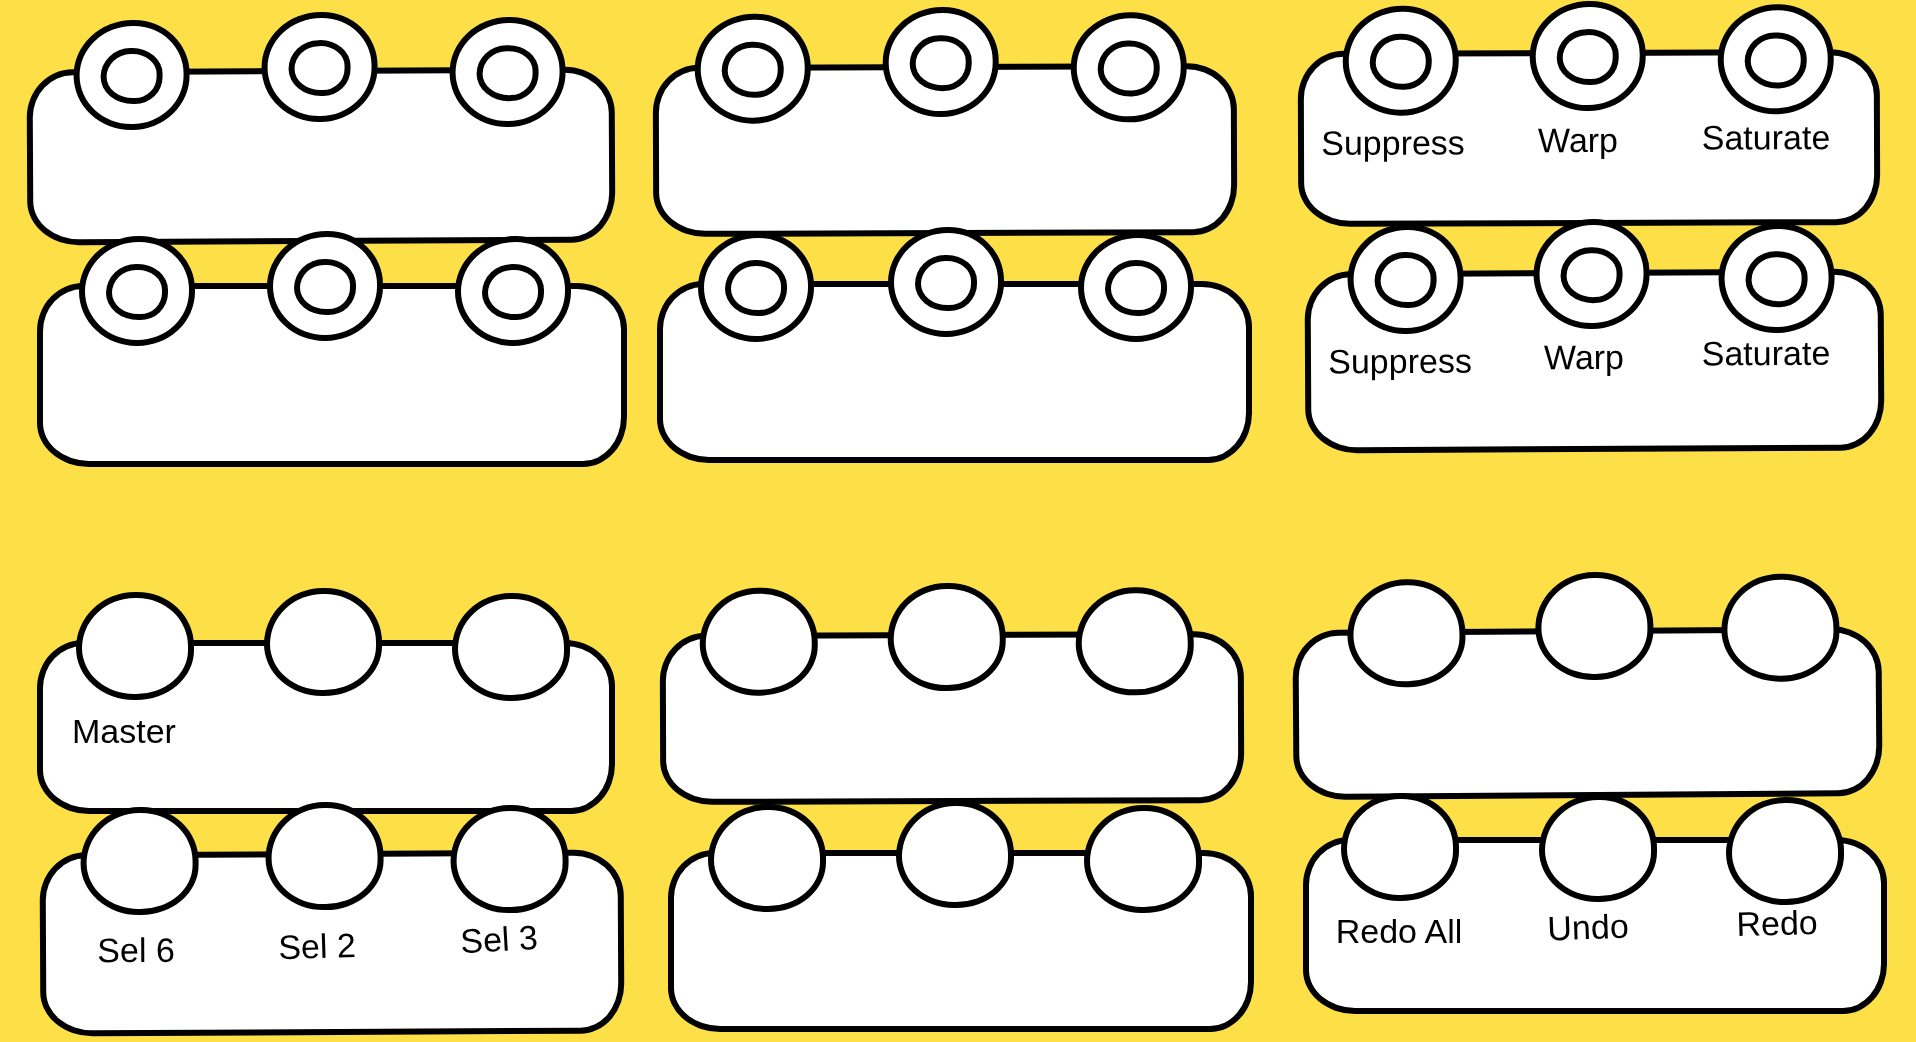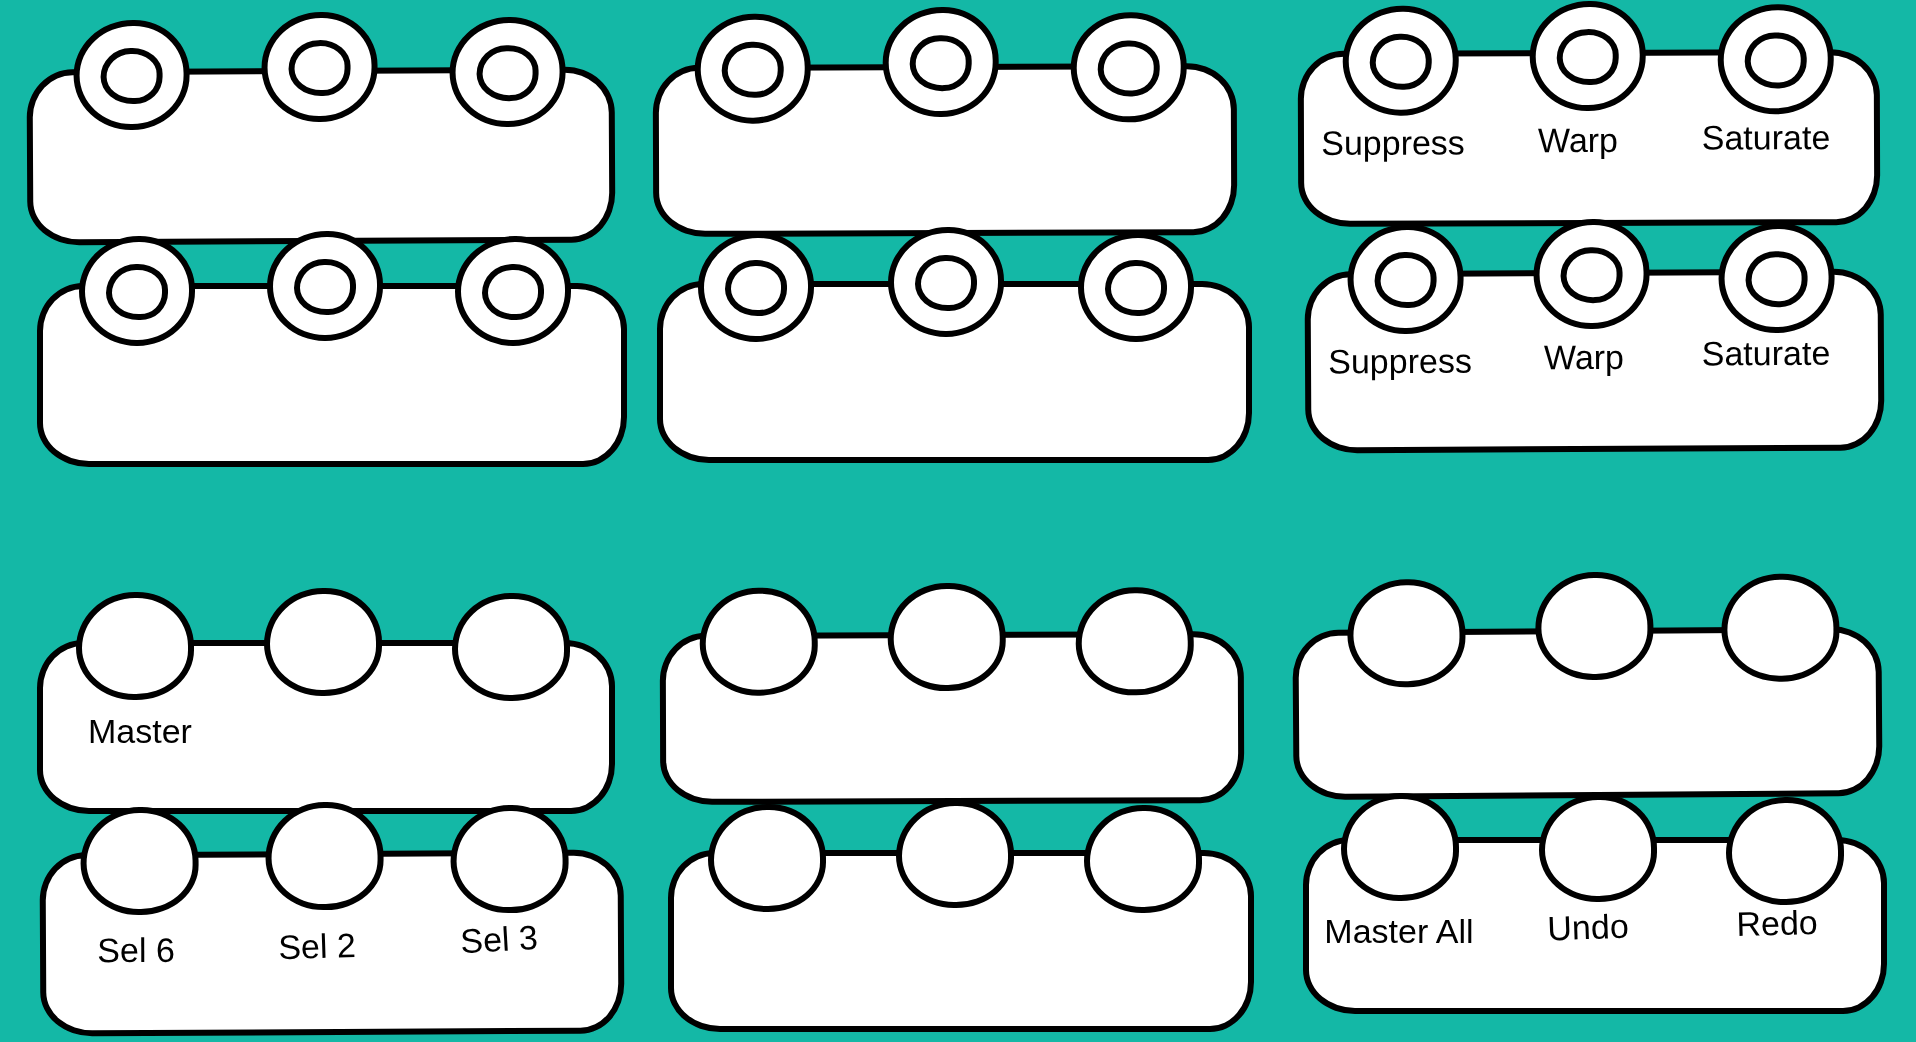--- a/index.html
+++ b/index.html
@@ -5,21 +5,21 @@
   html, body { margin: 0; padding: 0; }
   body {
     width: 1916px; height: 1042px;
     background: #ffffff;
     font-family: "Liberation Sans", sans-serif;
     overflow: hidden;
   }
   .stage {
     position: relative;
     width: 1916px; height: 1042px;
-    background: #14b8a6;
+    background: #fde047;
     text-decoration: underline;
   }
   
   .panel {
     position: absolute;
     background: #ffffff;
     border: 6px solid #000000;
     border-radius: 46px 50px 44px 52px / 48px 46px 50px 44px;
   }
   
@@ -143,21 +143,21 @@
     </div>
     <div class="lbl" style="left:89px; top:84px;">Suppress</div>
     <div class="lbl" style="left:273px; top:81px;">Warp</div>
     <div class="lbl" style="left:455px; top:78px;">Saturate</div>
   </div>
 
   <div class="panel" style="left:37px; top:640px; width:566px; height:162px;">
     <div class="btn" style="left:33px; top:-54px;"></div>
     <div class="btn" style="left:221px; top:-58px;"></div>
     <div class="btn" style="left:409px; top:-53px;"></div>
-    <div class="lbl-left" style="left:29px; top:85px;margin-left:16px;">Master</div>
+    <div class="lbl-left" style="left:29px; top:85px;">Master</div>
   </div>
 
   <div class="panel" style="left:40px; top:851px; width:572px; height:172px; transform:rotate(-0.3deg);">
     <div class="btn" style="left:35px; top:-51px;"></div>
     <div class="btn" style="left:220px; top:-55px;"></div>
     <div class="btn" style="left:405px; top:-51px;"></div>
     <div class="lbl" style="left:90px; top:92px;">Sel 6</div>
     <div class="lbl" style="left:271px; top:89px; transform:translate(-50%,-50%) rotate(-1.5deg);">Sel 2</div>
     <div class="lbl" style="left:453px; top:83px; transform:translate(-50%,-50%) rotate(-3deg);">Sel 3</div>
   </div>
@@ -177,18 +177,18 @@
   <div class="panel" style="left:1293px; top:628px; width:577px; height:158px; transform:rotate(-0.4deg);">
     <div class="btn" style="left:49px; top:-56px;"></div>
     <div class="btn" style="left:237px; top:-62px;"></div>
     <div class="btn" style="left:423px; top:-59px;"></div>
   </div>
 
   <div class="panel" style="left:1303px; top:837px; width:572px; height:165px;">
     <div class="btn" style="left:32px; top:-50px;"></div>
     <div class="btn" style="left:230px; top:-49px;"></div>
     <div class="btn" style="left:417px; top:-46px;"></div>
-    <div class="lbl" style="left:90px; top:88px;">Master All</div>
+    <div class="lbl" style="left:90px; top:88px;">Redo All</div>
     <div class="lbl" style="left:279px; top:84px; transform:translate(-50%,-50%) rotate(-2deg);">Undo</div>
     <div class="lbl" style="left:468px; top:80px; transform:translate(-50%,-50%) rotate(-1.5deg);">Redo</div>
   </div>
 
 </div>
 
 </body></html>

